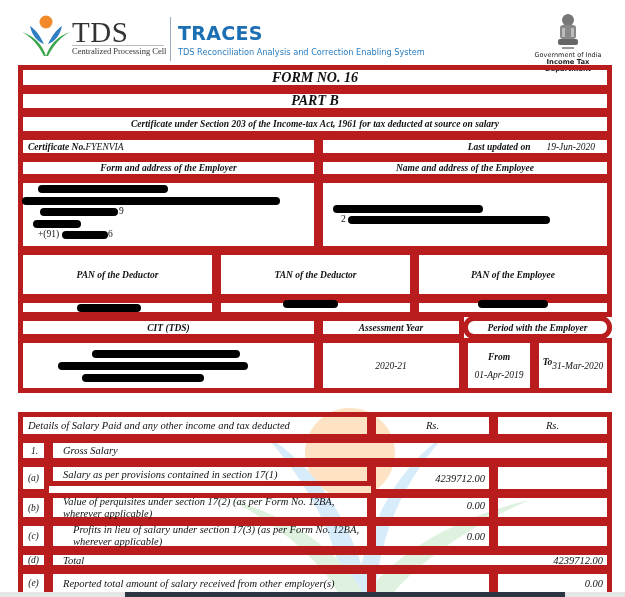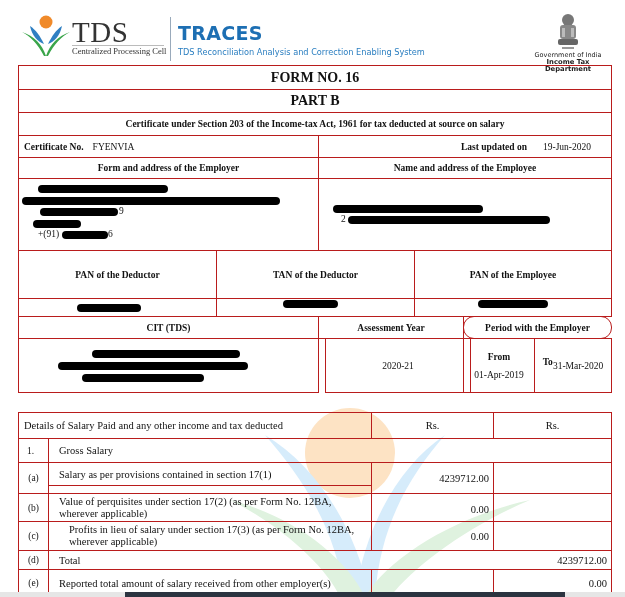--- a/index.html
+++ b/index.html
@@ -8,21 +8,21 @@
   
   .hdr-tds { left:72px; top:17px; font-family:"Liberation Serif", serif; font-size:29px; color:#333; letter-spacing:0.5px; line-height:30px; }
   .hdr-cpc { left:72px; top:46px; font-size:8.5px; color:#333; font-family:"Liberation Serif", serif; }
   .hdr-rule { left:72px; top:45px; width:92px; height:1px; background:#bbb; }
   .hdr-div { left:170px; top:17px; width:1px; height:44px; background:#9ab; }
   .hdr-traces { left:178px; top:22px; font-family:"DejaVu Sans", sans-serif; font-weight:bold; font-size:19px; color:#1d6fb3; letter-spacing:0.3px; }
   .hdr-sub { left:178px; top:47px; font-family:"DejaVu Sans", sans-serif; font-size:8.2px; color:#2a7ec0; }
   .gov { left:528px; top:52px; width:80px; text-align:center; font-family:"DejaVu Sans", sans-serif; font-size:6.5px; line-height:7px; color:#222; }
   .gov b { font-size:6.8px; }
   
-  .cell { position:absolute; box-sizing:border-box; border:1px solid #b91c1c; display:flex; align-items:center; justify-content:center; text-align:center; font-size:11px; background:transparent; }
+  .cell { position:absolute; box-sizing:border-box; border:5px solid #b91c1c; display:flex; align-items:center; justify-content:center; text-align:center; font-size:11px; background:transparent;font-style:italic; }
   .bold { font-weight:bold; }
   .redact { position:absolute; background:#000; border-radius:6px; }
   .small { font-size:9.5px; }
   .left { justify-content:flex-start; text-align:left; padding-left:5px; }
   .right { justify-content:flex-end; text-align:right; padding-right:4px; }
   .watermark { position:absolute; left:230px; top:405px; width:300px; height:192px; overflow:hidden; pointer-events:none; }
   .taskbar { position:absolute; left:0; top:592px; width:625px; height:5px; background:#e6e6e6; }
   .taskbar .dark { position:absolute; left:125px; top:0; width:440px; height:5px; background:#2b3440; }
 </style>
 </head>
@@ -56,23 +56,23 @@
   </div>
 </div>
 
 <div>
   <div class="cell bold" style="left:18px;top:65px;width:594px;height:25px;font-size:14px;">FORM NO. 16</div>
   <div class="cell bold" style="left:18px;top:89px;width:594px;height:24px;font-size:14px;">PART B</div>
   <div class="cell bold small" style="left:18px;top:112px;width:594px;height:24px;">Certificate under Section 203 of the Income-tax Act, 1961 for tax deducted at source on salary</div>
 
   <div class="cell left small" style="left:18px;top:135px;width:301px;height:23px;">
     <span class="bold">Certificate No.</span>
-    <span style="margin-left:9px">FYENVIA</span>
+    <span style="">FYENVIA</span>
   </div>
-  <div class="cell right small" style="left:318px;top:135px;width:294px;height:23px;padding-right:20px;">
+  <div class="cell right small" style="left:318px;top:135px;width:294px;height:23px;padding-right:12px;">
     <span class="bold">Last updated on</span>
     <span style="margin-left:16px">19-Jun-2020</span>
   </div>
 
   <div class="cell bold small" style="left:18px;top:157px;width:301px;height:22px;">Form and address of the Employer</div>
   <div class="cell bold small" style="left:318px;top:157px;width:294px;height:22px;">Name and address of the Employee</div>
 
   <div class="cell" style="left:18px;top:178px;width:301px;height:73px;"></div>
   <div class="cell" style="left:318px;top:178px;width:294px;height:73px;"></div>
 
@@ -100,21 +100,21 @@
   <div class="redact" style="left:478px;top:300px;width:70px;height:8px;"></div>
 
   <div class="cell bold small" style="left:18px;top:316px;width:301px;height:23px;">CIT (TDS)</div>
   <div class="cell bold small" style="left:318px;top:316px;width:146px;height:23px;">Assessment Year</div>
   <div class="cell bold small" style="left:463px;top:316px;width:149px;height:23px;border-radius:11px;">Period with the Employer</div>
 
   <div class="cell" style="left:18px;top:338px;width:301px;height:55px;"></div>
   <div class="redact" style="left:92px;top:350px;width:148px;height:8px;"></div>
   <div class="redact" style="left:58px;top:362px;width:190px;height:8px;"></div>
   <div class="redact" style="left:82px;top:374px;width:122px;height:8px;"></div>
-  <div class="cell small" style="left:325px;top:338px;width:146px;height:55px;">2020-21</div>
+  <div class="cell small" style="left:318px;top:338px;width:146px;height:55px;">2020-21</div>
   <div class="cell small" style="left:463px;top:338px;width:72px;height:55px;flex-direction:column;">
     <span class="bold" style="margin-bottom:8px">From</span>
     <span>01-Apr-2019</span>
   </div>
   <div class="cell small" style="left:534px;top:338px;width:78px;height:55px;flex-direction:row;">
     <span class="bold" style="margin-bottom:8px">To</span>
     <span>31-Mar-2020</span>
   </div>
 </div>
 

